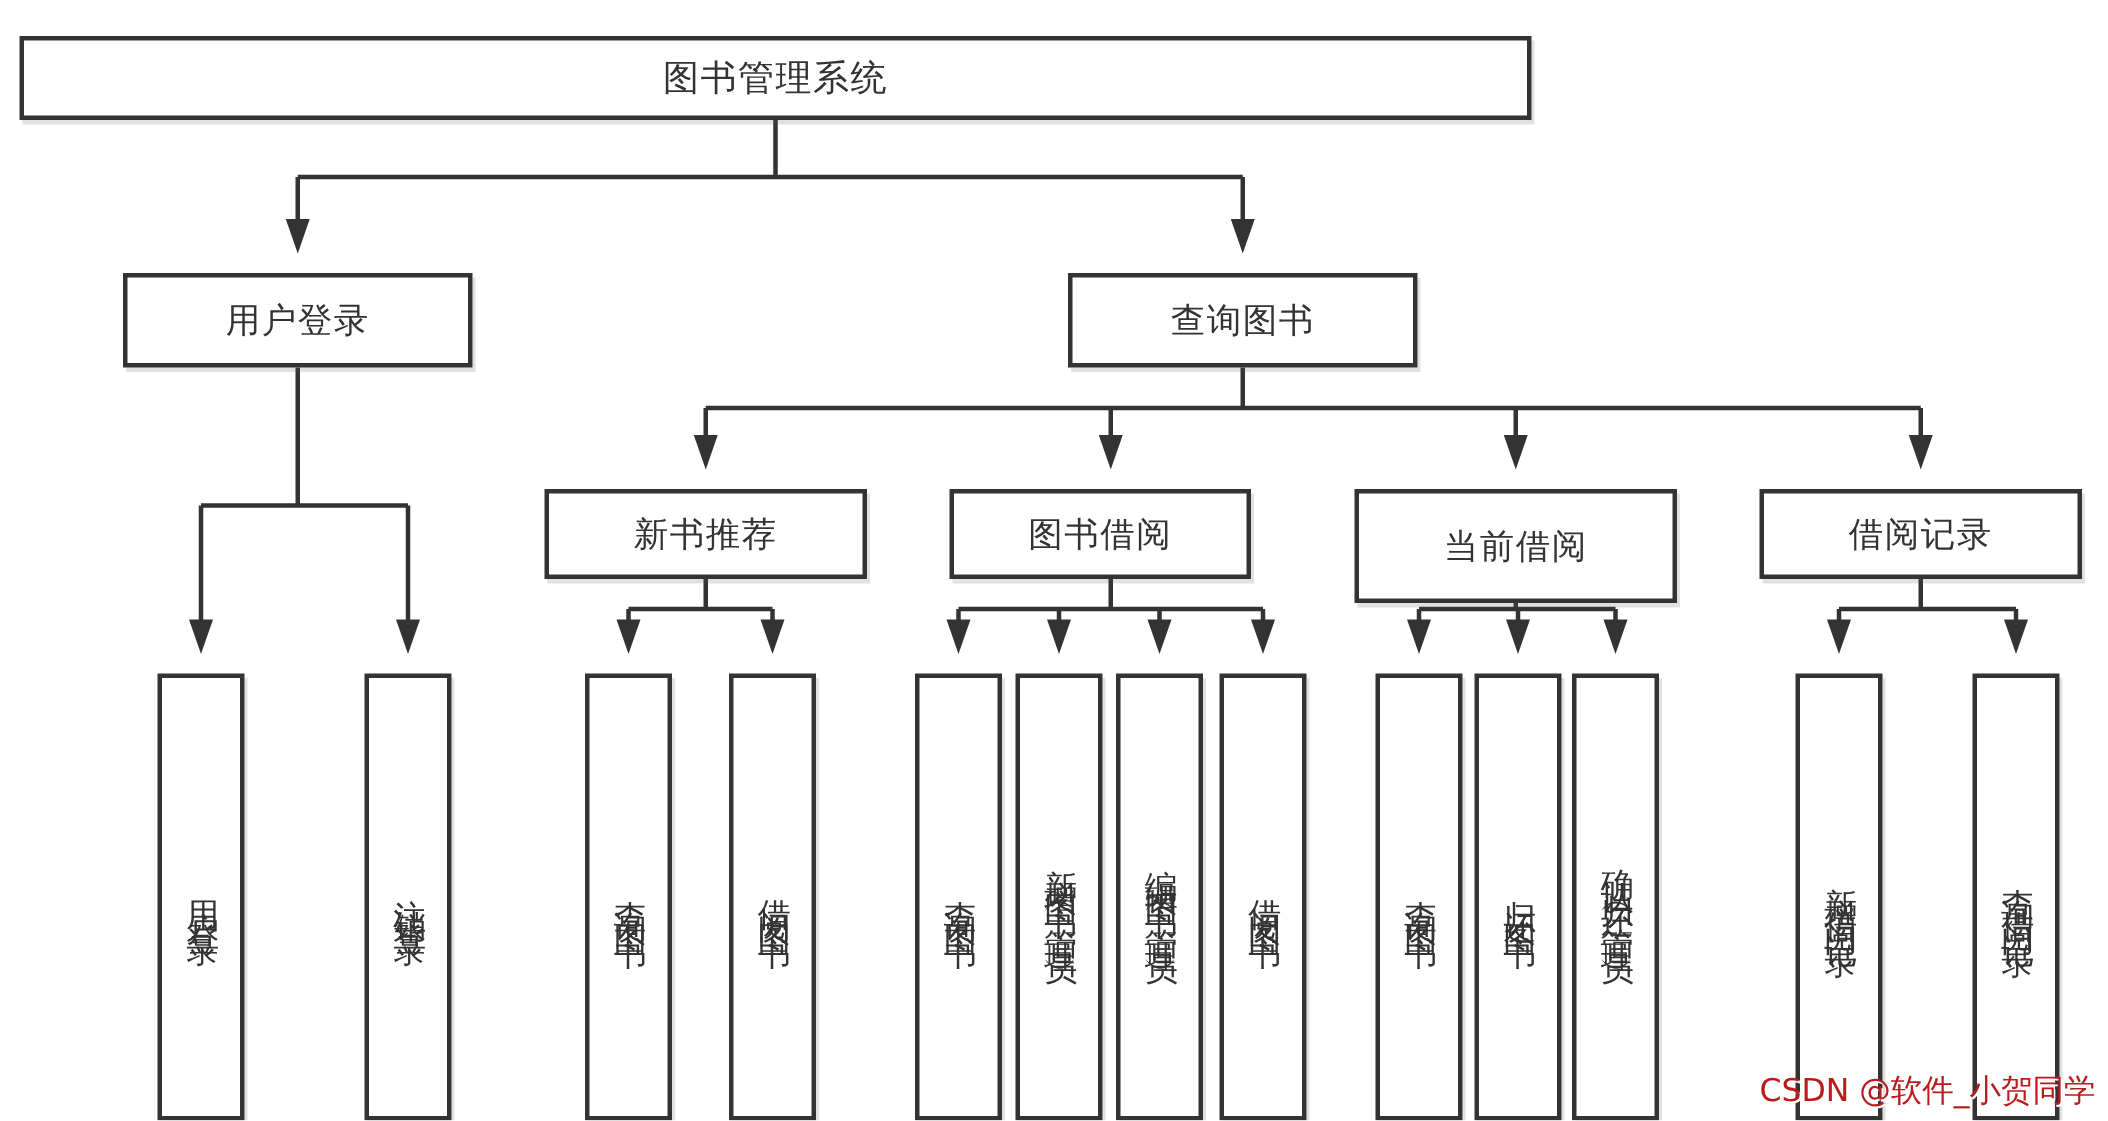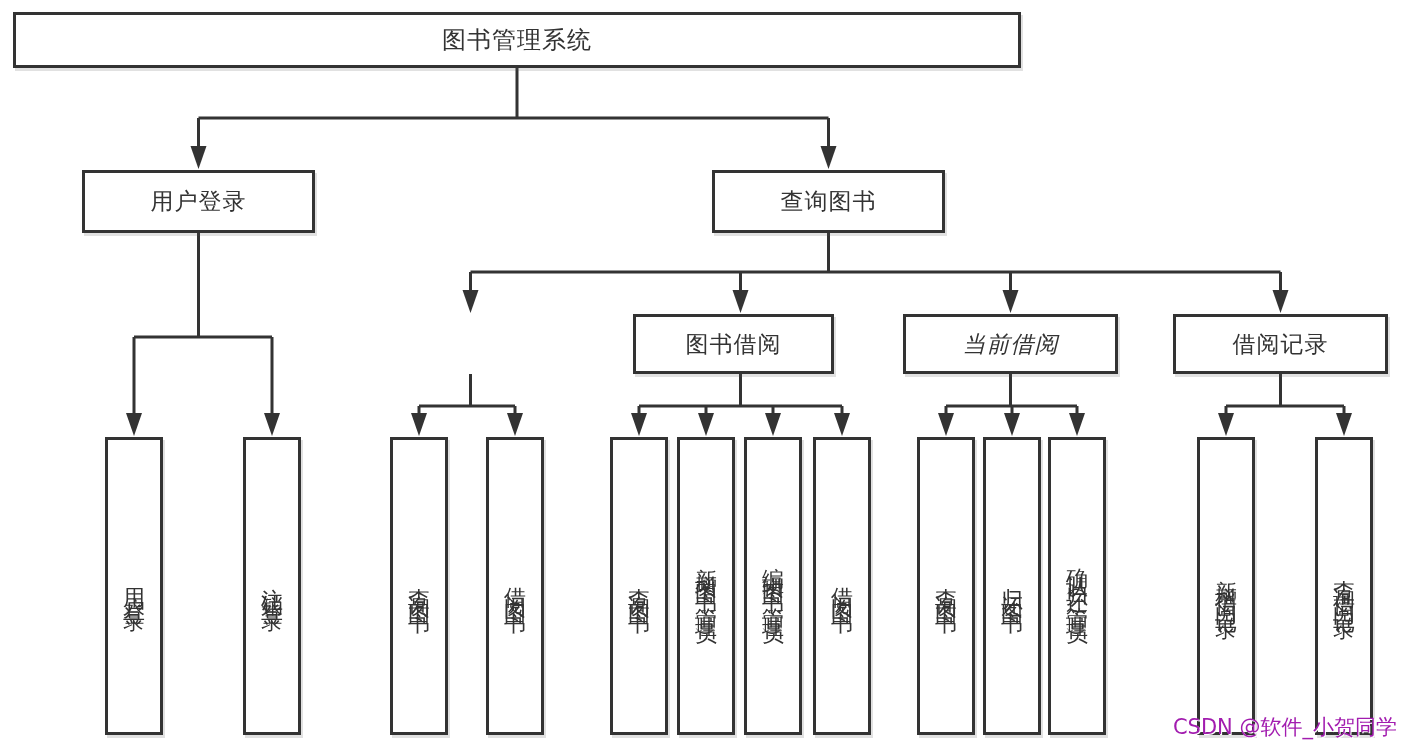--- a/index.html
+++ b/index.html
@@ -36,20 +36,21 @@
   .node {
     position: absolute;
     box-sizing: border-box;
     background: #ffffff;
     border: 3px solid #333333;
     display: flex;
     align-items: center;
     justify-content: center;
     z-index: 1;
     box-shadow: 2px 3px 0 rgba(90,90,90,0.18);
+    margin-top: 12px;
   }
   .node.hbox span {
     font-size: 23px;
     letter-spacing: 1px;
     white-space: nowrap;
   }
   .node.root span {
     font-size: 24px;
   }
   .node.leaf span {
@@ -59,21 +60,21 @@
     line-height: 1.1;
     letter-spacing: 8px;
     white-space: nowrap;
   }
   #watermark {
     position: absolute;
     right: 8px;
     bottom: 6px;
     z-index: 2;
     font-size: 21px;
-    color: #a21caf;
+    color: #b91c1c;
     text-shadow: 1px 1px 0 #ffffff;
     white-space: nowrap;
   }
 </style>
 </head>
 <body>
 
 <div id="stage">
 
   <svg id="wires" viewBox="0 0 1405 747" xmlns="http://www.w3.org/2000/svg">
@@ -123,24 +124,27 @@
     <span>图书管理系统</span>
   </div>
 
   <div class="node hbox" style="left:82px; top:170px; width:233px; height:63px;">
     <span>用户登录</span>
   </div>
   <div class="node hbox" style="left:712px; top:170px; width:233px; height:63px;">
     <span>查询图书</span>
   </div>
 
+  <div class="node hbox" style="left:363px; top:314px; width:215px; height:60px;">
+    <span>新书推荐</span>
+  </div>
   <div class="node hbox" style="left:633px; top:314px; width:201px; height:60px;">
     <span>图书借阅</span>
   </div>
-  <div class="node hbox" style="left:903px; top:314px; width:215px; height:60px;font-style:italic;">
+  <div class="node hbox" style="left:903px; top:314px; width:215px; height:76px;">
     <span>当前借阅</span>
   </div>
   <div class="node hbox" style="left:1173px; top:314px; width:215px; height:60px;">
     <span>借阅记录</span>
   </div>
 
   <div class="node leaf" style="left:105px; top:437px; width:58px; height:298px;">
     <span>用户登录</span>
   </div>
   <div class="node leaf" style="left:243px; top:437px; width:58px; height:298px;">

